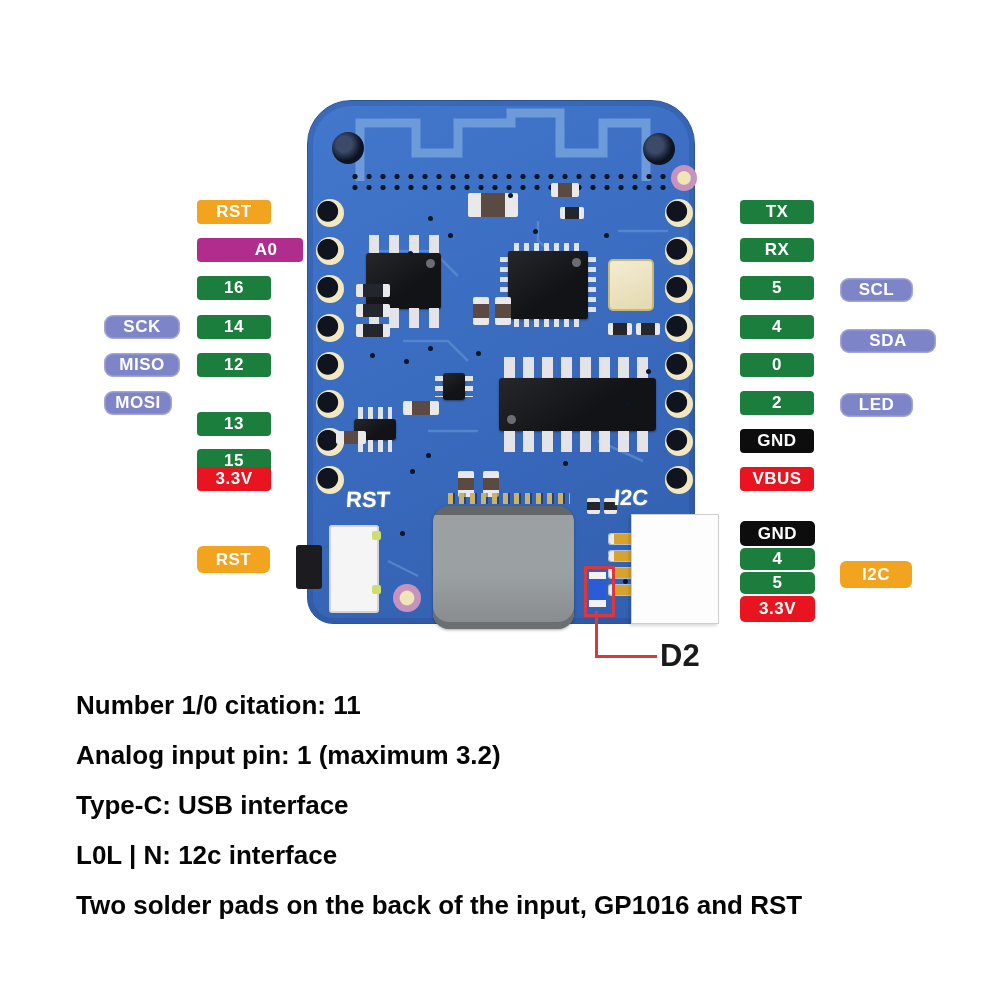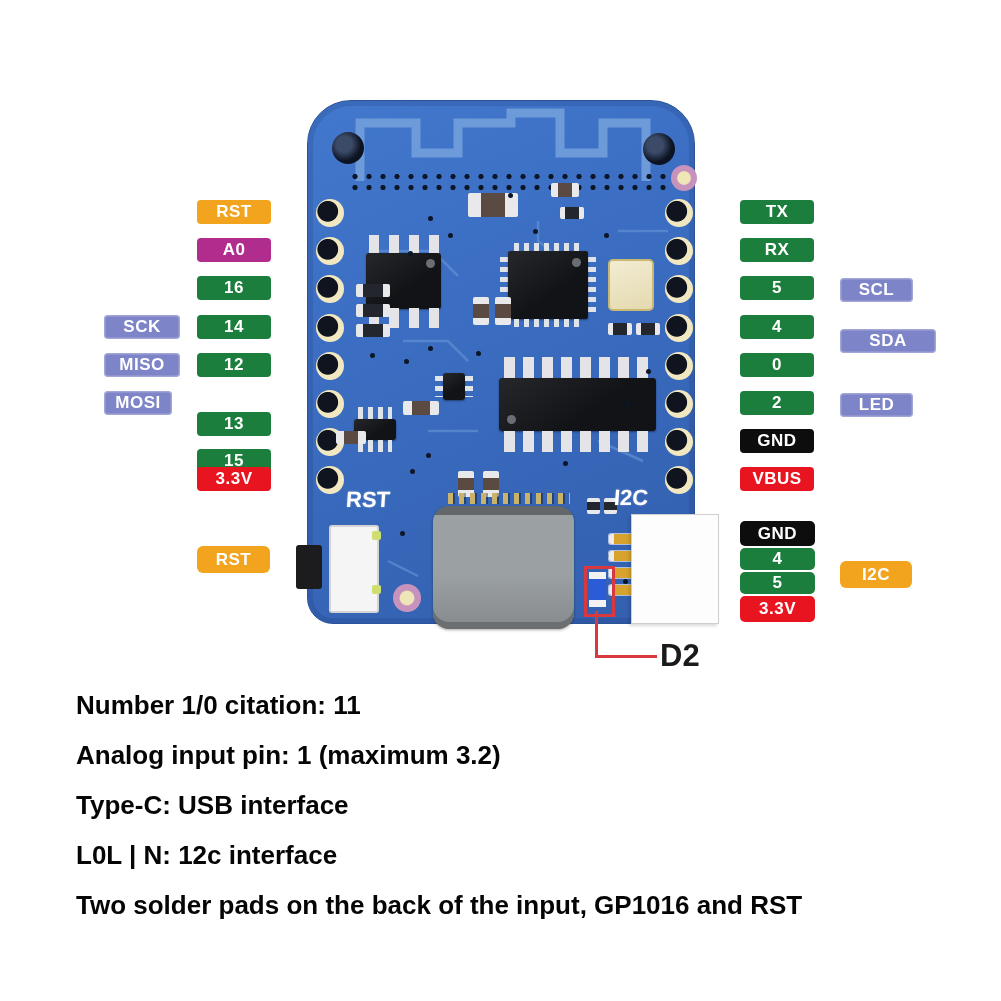--- a/index.html
+++ b/index.html
@@ -7,21 +7,21 @@
          font-family:"Liberation Sans",sans-serif;}
 
   
   .pill{position:absolute;height:24px;border-radius:4px;color:#fff;text-align:center;
         font-weight:bold;font-size:17px;line-height:24px;letter-spacing:.5px;}
   .pill.green{background:var(--green);}
   .pill.orange{background:var(--orange);}
   .pill.magenta{background:var(--magenta);}
   .pill.red{background:var(--red);}
   .pill.black{background:var(--black_pill);}
-  .pill.lavender{background:var(--lavender);border-radius:4px;
+  .pill.lavender{background:var(--lavender);border-radius:9px;
         box-shadow:inset 0 0 0 1.5px rgba(255,255,255,.28);}
 
   
   .board{position:absolute;left:307px;top:100px;width:386px;height:522px;
          background:linear-gradient(155deg,#4278cd 0%,#3a6cc0 45%,#335fae 100%);
          border:1px solid var(--board_edge);
          border-radius:44px 44px 26px 26px;
          box-shadow:inset 0 0 0 5px rgba(25,50,110,.18);}
   .mhole{position:absolute;width:32px;height:32px;border-radius:50%;
          background:radial-gradient(circle at 38% 38%,#3b4a66 0 28%,#0c1322 60%);}
@@ -191,21 +191,21 @@
     <div class="sw-dot" style="left:64px;top:484px;"></div>
     <div class="gpin" style="left:301px;top:433px;"></div>
     <div class="gpin" style="left:301px;top:450px;"></div>
     <div class="gpin" style="left:301px;top:467px;"></div>
     <div class="gpin" style="left:301px;top:484px;"></div>
     <div class="wconn"></div>
     <div class="led-d2"></div>
   </div>
 
   <div class="pill orange" style="left:197px;top:200px;width:74px;">RST</div>
-  <div class="pill magenta" style="left:197px;top:238px;width:74px;">A0</div>
+  <div class="pill magenta" style="left:197px;top:238px;width:74px;padding-left:32px;">A0</div>
   <div class="pill green" style="left:197px;top:276px;width:74px;">16</div>
   <div class="pill green" style="left:197px;top:315px;width:74px;">14</div>
   <div class="pill green" style="left:197px;top:353px;width:74px;">12</div>
   <div class="pill green" style="left:197px;top:391px;width:74px;margin-top:21px;">13</div>
   <div class="pill green" style="left:197px;top:449px;width:74px;">15</div>
   <div class="pill red" style="left:197px;top:467px;width:74px;">3.3V</div>
 
   <div class="pill lavender" style="left:104px;top:315px;width:76px;">SCK</div>
   <div class="pill lavender" style="left:104px;top:353px;width:76px;">MISO</div>
   <div class="pill lavender" style="left:104px;top:391px;width:68px;">MOSI</div>

